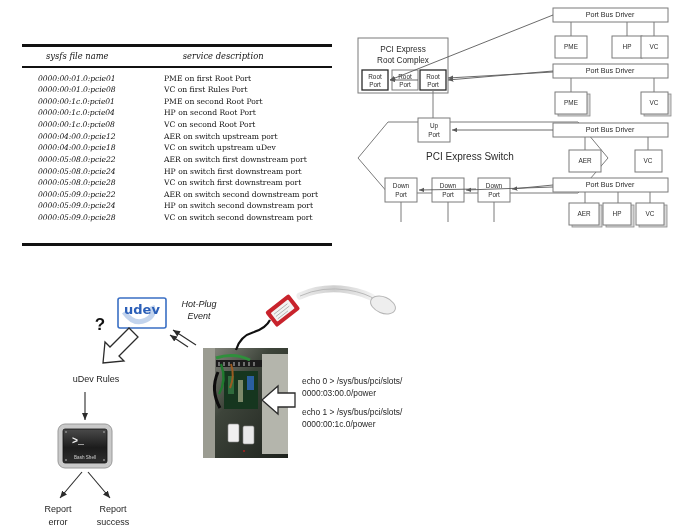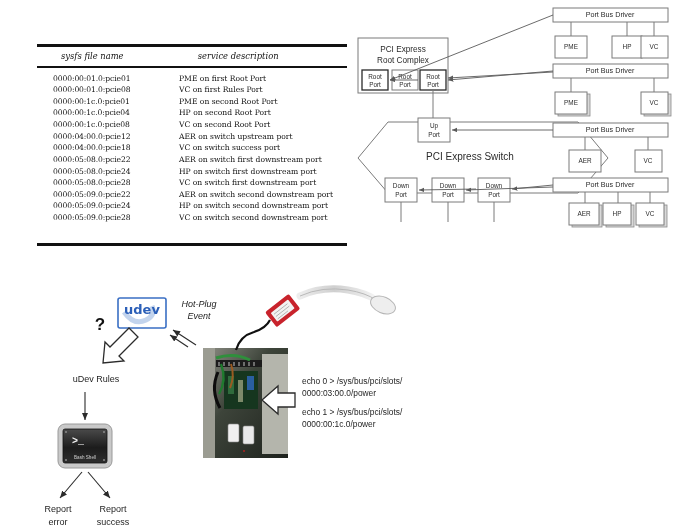--- a/index.html
+++ b/index.html
@@ -1,31 +1,31 @@
 <!DOCTYPE html>
 <html><head>
 <meta charset="utf-8">
 <style>
   html,body{margin:0;padding:0;background:#ffffff;}
   body{width:675px;height:527px;position:relative;overflow:hidden;
        font-family:"Liberation Sans",sans-serif;color:#1a1a1a;}
 
   
-  #sysfs-table{position:absolute;left:37px;top:44px;width:310px;}
+  #sysfs-table{position:absolute;left:22px;top:44px;width:310px;}
   #sysfs-table table{border-collapse:collapse;width:100%;}
   #sysfs-table .rule-top{height:3px;background:#111;}
   #sysfs-table .rule-mid{height:1.6px;background:#111;}
   #sysfs-table .rule-bot{height:2.4px;background:#111;}
   #sysfs-table th{font-family:"DejaVu Serif",serif;font-style:italic;font-weight:400;
        font-size:8.4px;color:#111;padding:4px 0 5px 0;text-align:left;}
   #sysfs-table th.c1{padding-left:24px;}
   #sysfs-table th.c2{padding-left:6px;}
   #sysfs-table td{font-family:"DejaVu Serif",serif;font-size:7.6px;color:#111;
        padding:0.7px 0;white-space:nowrap;line-height:1.35;}
-  #sysfs-table td.c1{padding-left:16px;width:120px;letter-spacing:-0.1px;}
+  #sysfs-table td.c1{padding-left:16px;width:120px;letter-spacing:-0.1px;font-style:italic;}
   #sysfs-table td.c2{padding-left:6px;margin-top:28px;}
   #sysfs-table tr.first td{padding-top:6px;}
   #sysfs-table tr.last td{padding-bottom:20px;}
 
   
   #pcie-diagram{position:absolute;left:340px;top:0px;width:335px;height:238px;}
   #pcie-diagram svg{display:block;}
   .dbox{fill:#ffffff;stroke:#7b7b7b;stroke-width:1;}
   .dbox-dark{fill:#ffffff;stroke:#2a2a2a;stroke-width:1.3;}
   .dshadow{fill:#d9d9d9;stroke:#8a8a8a;stroke-width:0.8;}
@@ -94,21 +94,21 @@
         <tr>
           <td class="c1">0000:00:1c.0:pcie08</td>
           <td class="c2">VC on second Root Port</td>
         </tr>
         <tr>
           <td class="c1">0000:04:00.0:pcie12</td>
           <td class="c2">AER on switch upstream port</td>
         </tr>
         <tr>
           <td class="c1">0000:04:00.0:pcie18</td>
-          <td class="c2">VC on switch success port</td>
+          <td class="c2">VC on switch upstream uDev</td>
         </tr>
         <tr>
           <td class="c1">0000:05:08.0:pcie22</td>
           <td class="c2">AER on switch first downstream port</td>
         </tr>
         <tr>
           <td class="c1">0000:05:08.0:pcie24</td>
           <td class="c2">HP on switch first downstream port</td>
         </tr>
         <tr>

